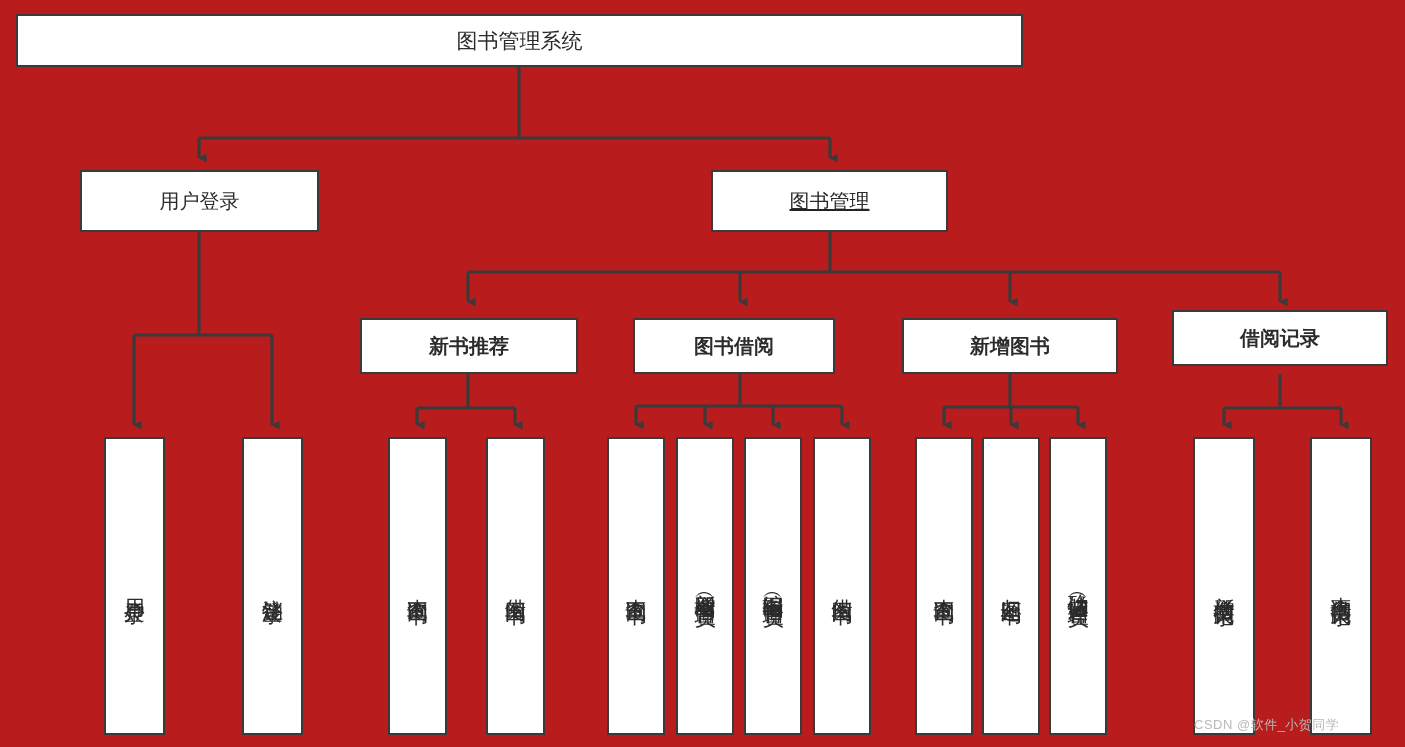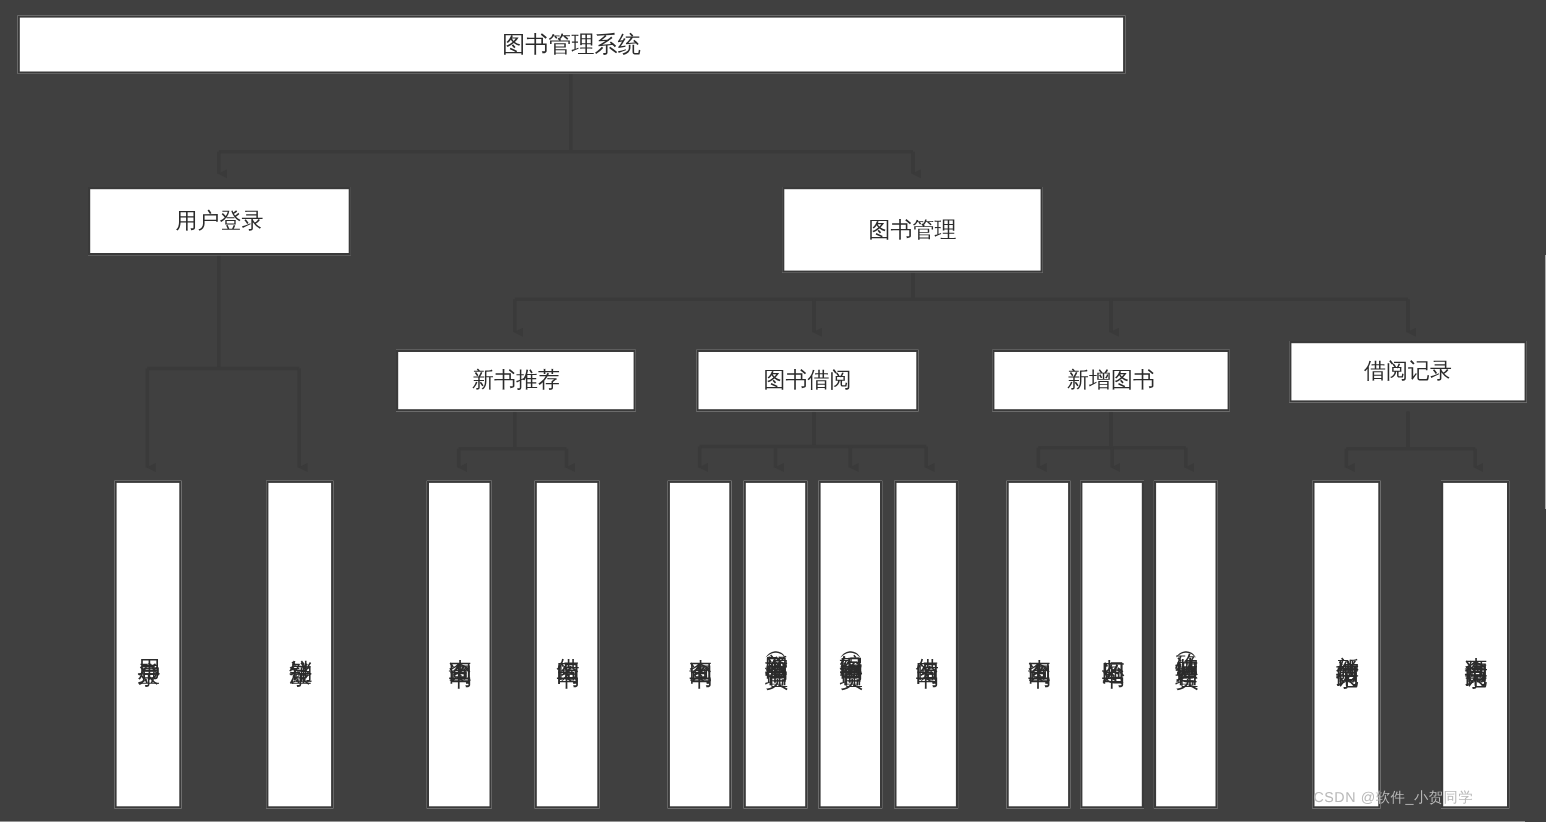--- a/index.html
+++ b/index.html
@@ -8,21 +8,21 @@
     padding: 0;
     background: #ffffff;
   }
   body {
     font-family: "Liberation Sans", "DejaVu Sans", sans-serif;
   }
   #diagram-root {
     position: relative;
     width: 1405px;
     height: 747px;
-    background: #404040;
+    background: #b91c1c;
     overflow: hidden;
   }
   #edge-layer {
     position: absolute;
     left: 0;
     top: 0;
     width: 1405px;
     height: 747px;
     pointer-events: none;
   }
@@ -43,20 +43,21 @@
     color: #2b2b2b;
   }
   .node-root .label {
     font-size: 21px;
   }
   .node-l2 .label {
     font-size: 20px;
   }
   .node-l3 .label {
     font-size: 20px;
+    font-weight: bold;
   }
   .node-leaf {
     align-items: center;
     justify-content: center;
   }
   .node-leaf .label {
     writing-mode: vertical-rl;
     text-orientation: upright;
     font-size: 21px;
     letter-spacing: 2px;
@@ -130,21 +131,21 @@
     </g>
   </svg>
 
   <div class="node node-root" style="left:16px; top:14px; width:1007px; height:53px;">
     <span class="label">图书管理系统</span>
   </div>
 
   <div class="node node-l2" style="left:80px; top:170px; width:239px; height:62px;">
     <span class="label">用户登录</span>
   </div>
-  <div class="node node-l2" style="left:711px; top:170px; width:237px; height:78px;">
+  <div class="node node-l2" style="left:711px; top:170px; width:237px; height:62px;text-decoration:underline;">
     <span class="label">图书管理</span>
   </div>
 
   <div class="node node-l3" style="left:360px; top:318px; width:218px; height:56px;">
     <span class="label">新书推荐</span>
   </div>
   <div class="node node-l3" style="left:633px; top:318px; width:202px; height:56px;">
     <span class="label">图书借阅</span>
   </div>
   <div class="node node-l3" style="left:902px; top:318px; width:216px; height:56px;">

